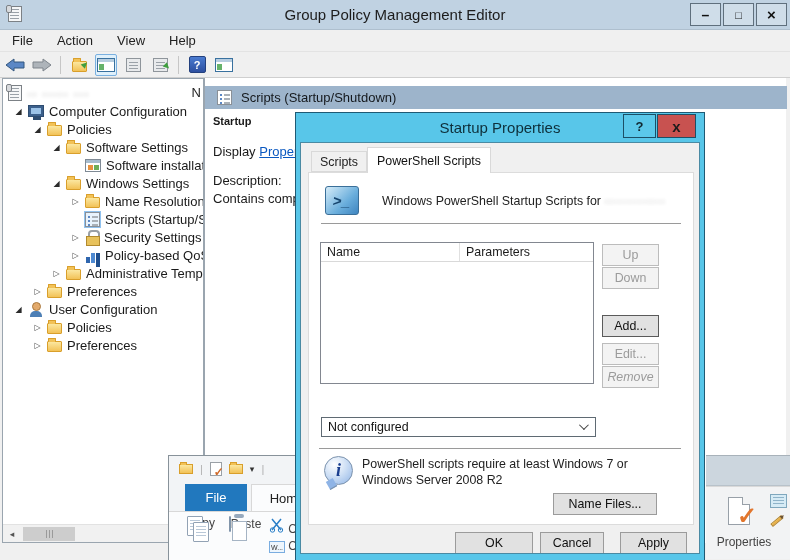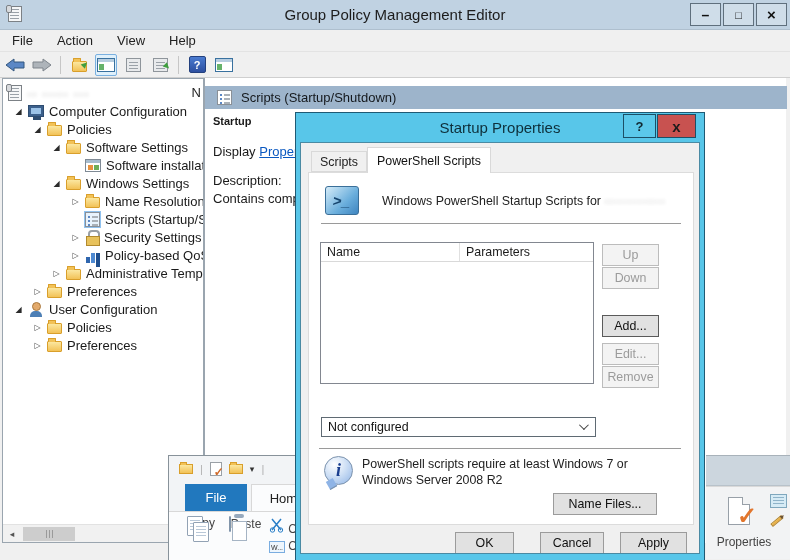--- a/index.html
+++ b/index.html
@@ -133,36 +133,36 @@
   #hr1 { left:20px; top:80px; width:360px; }
   #hr2 { left:18px; top:305px; width:362px; }
 
   #listbox { position:absolute; left:19px; top:99px; width:274px; height:142px; background:#fff; border:1px solid #828790; }
   #listhead { display:flex; height:19px; border-bottom:1px solid #d9d9d9; font-size:12.4px; color:#1a1a1a; }
   #listhead .col1 { width:139px; padding:2px 0 0 6px; border-right:1px solid #e0e0e0; }
   #listhead .col2 { flex:1; padding:2px 0 0 6px; }
 
   .dbtn { position:absolute; left:301px; width:57px; height:22px; font-size:12.4px; display:flex; align-items:center; justify-content:center; background:#f3f3f3; border:1px solid #bcbcbc; color:#9b9b9b; }
   .dbtn.en { background:#e1e1e1; border:1px solid #5a5a5a; color:#111; }
-  #b-up { top:101px; } #b-down { top:124px; } #b-add { top:172px; } #b-edit { top:200px; } #b-remove { top:223px; }
+  #b-up { top:101px; } #b-down { top:124px; } #b-add { top:172px; } #b-edit { top:200px; } #b-remove { top:223px;font-style:italic; }
 
   #order-label { position:absolute; left:20px; top:252px; font-size:12.4px; color:#222; }
   #combo { position:absolute; left:20px; top:274px; width:275px; height:20px; background:#fff; border:1px solid #5f6a73; font-size:12.4px; color:#111; display:flex; align-items:center; padding-left:6px; }
   #combo .chev { position:absolute; right:9px; top:5px; width:7px; height:7px; border-right:1.6px solid #444; border-bottom:1.6px solid #444; transform:rotate(45deg) translateY(-2px); }
 
   .info-ico { position:absolute; left:23px; top:313px; width:29px; height:29px; border-radius:50%;
       background:radial-gradient(circle at 35% 28%, #ffffff, #cfe0f5 45%, #8fb4e6); border:1px solid #7b92ad;
       color:#1b3f8f; font-family:"Liberation Serif", serif; font-weight:bold; font-style:italic; font-size:18px;
       display:flex; align-items:center; justify-content:center; }
   .info-ico::after { content:""; position:absolute; left:2px; bottom:-4px; width:8px; height:8px; background:#8fb4e6; border-right:1px solid #7b92ad; transform:rotate(60deg); }
   #note-text { position:absolute; left:61px; top:314px; width:318px; font-size:12.4px; color:#222; line-height:1.25; }
   #b-showfiles { position:absolute; left:252px; top:350px; width:104px; height:22px; background:#e1e1e1; border:1px solid #9b9b9b; color:#111; font-size:12.4px; display:flex; align-items:center; justify-content:center; }
 
   .fbtn { position:absolute; top:389px; height:22px; background:#e1e1e1; border:1px solid #9b9b9b; color:#111; font-size:12.4px; display:flex; align-items:center; justify-content:center; }
-  #b-ok { left:154px; width:59px; } #b-cancel { left:239px; width:64px; } #b-apply { left:319px; width:67px; }
+  #b-ok { left:154px; width:78px; } #b-cancel { left:239px; width:64px; } #b-apply { left:319px; width:67px; }
 
   
   #explR { position:absolute; left:706px; top:455px; width:84px; height:105px; z-index:5; overflow:hidden; }
   #explR-band { height:31px; background:#ccd6de; border-top:1px solid #a8b2ba; border-bottom:1px solid #b8c2ca; }
   #explR-ribbon { position:relative; height:73px; background:#f2f3f4; border-top:1px solid #d9d9d9; }
   .props-page { position:absolute; left:22px; top:10px; width:22px; height:28px; background:#fff; border:1px solid #98a0a8; }
   .props-page::before { content:""; position:absolute; right:-1px; top:-1px; width:7px; height:7px; background:#f2f3f4; border-left:1px solid #98a0a8; border-bottom:1px solid #98a0a8; }
   .props-page::after { content:"✓"; position:absolute; right:-8px; bottom:-6px; color:#e2762d; font-size:24px; font-weight:bold; }
   #props-label { position:absolute; left:0px; top:48px; width:76px; text-align:center; font-size:12px; color:#444; }
   .notepad { position:absolute; left:64px; top:7px; width:17px; height:14px; background:#d6ebf5; border:1px solid #7fa7bd; }

